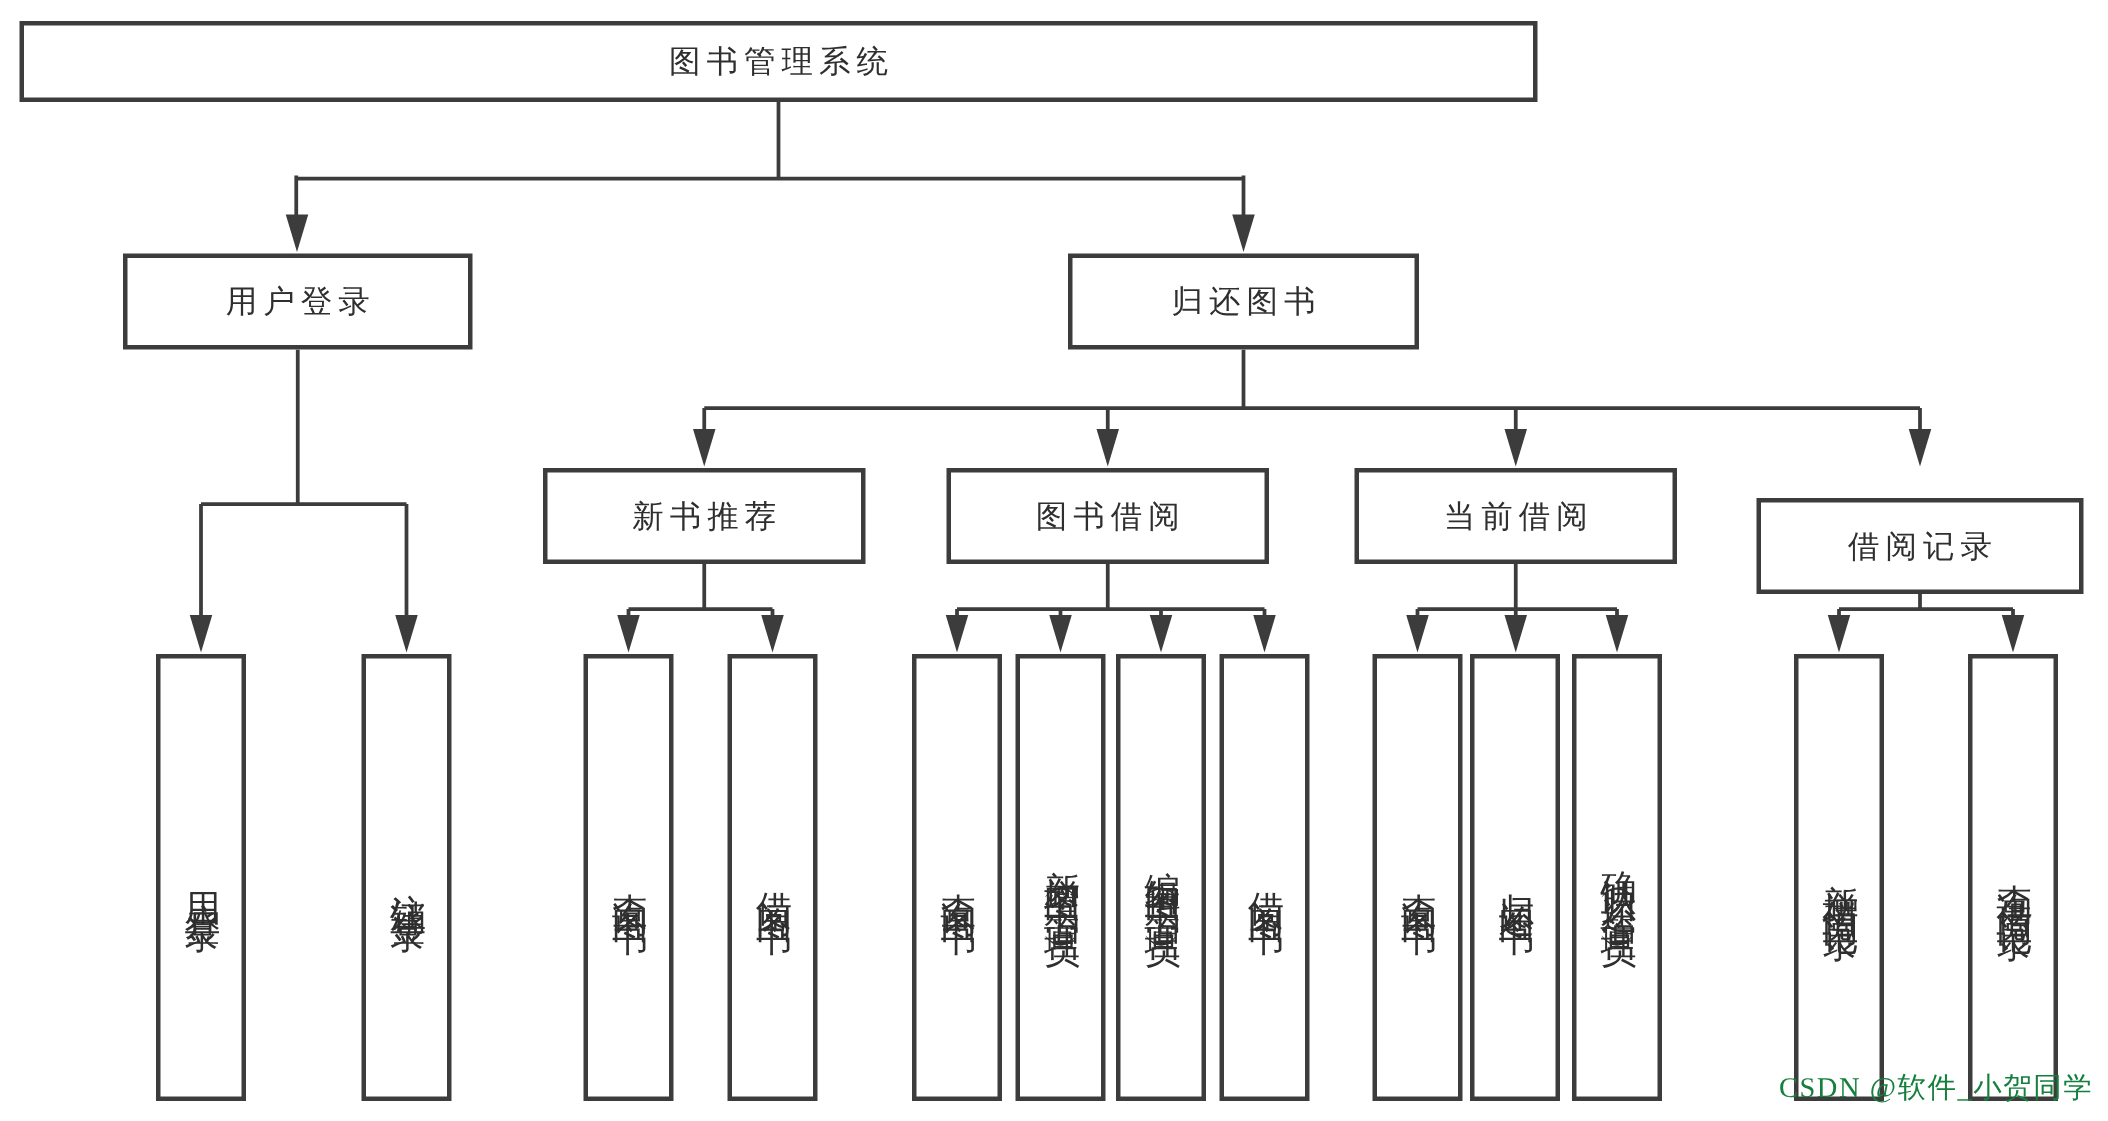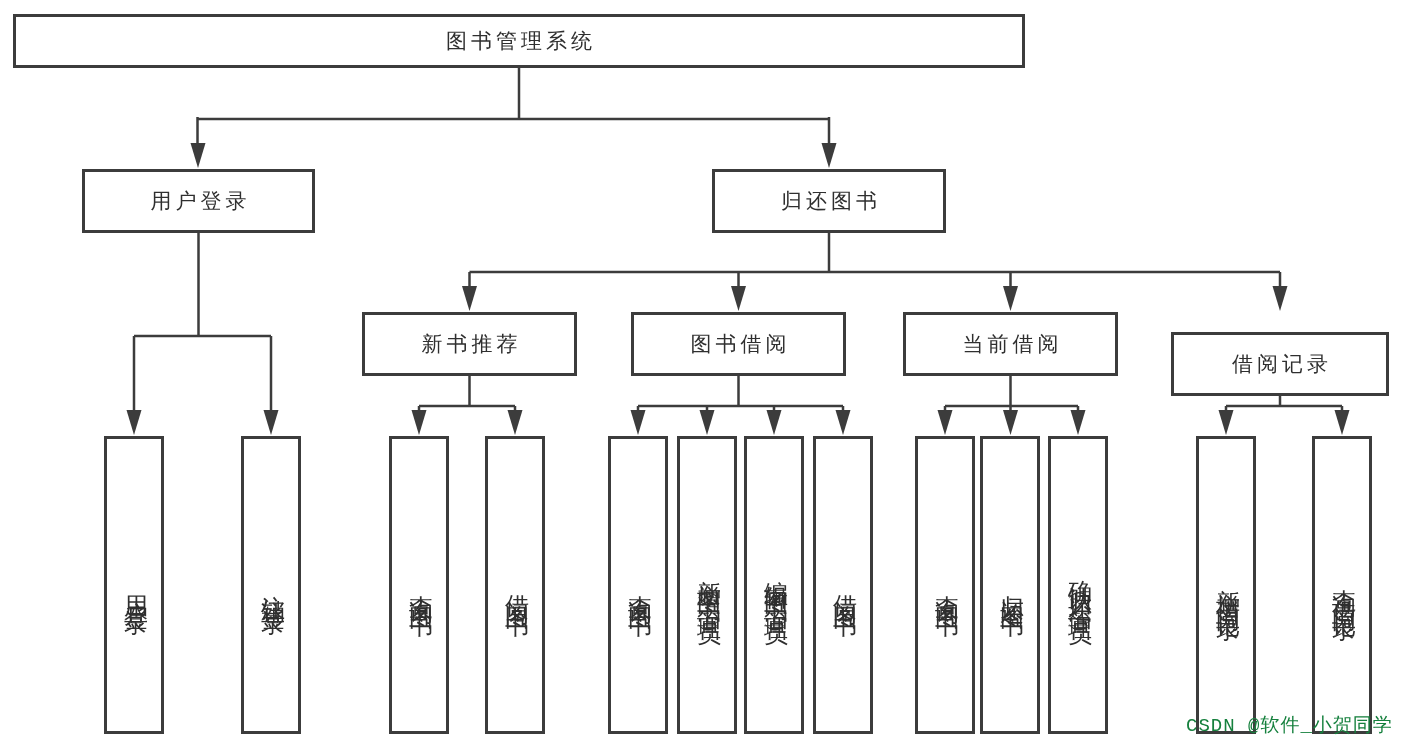--- a/index.html
+++ b/index.html
@@ -5,21 +5,21 @@
   html, body {
     margin: 0;
     padding: 0;
     background: #ffffff;
   }
   .canvas {
     position: relative;
     width: 1405px;
     height: 747px;
     background: #ffffff;
-    font-family: Liberation Mono, monospace;
+    font-family: Liberation Serif, serif;
     overflow: hidden;
   }
   .connectors {
     position: absolute;
     left: 0;
     top: 0;
     z-index: 1;
   }
   .node {
     position: absolute;

